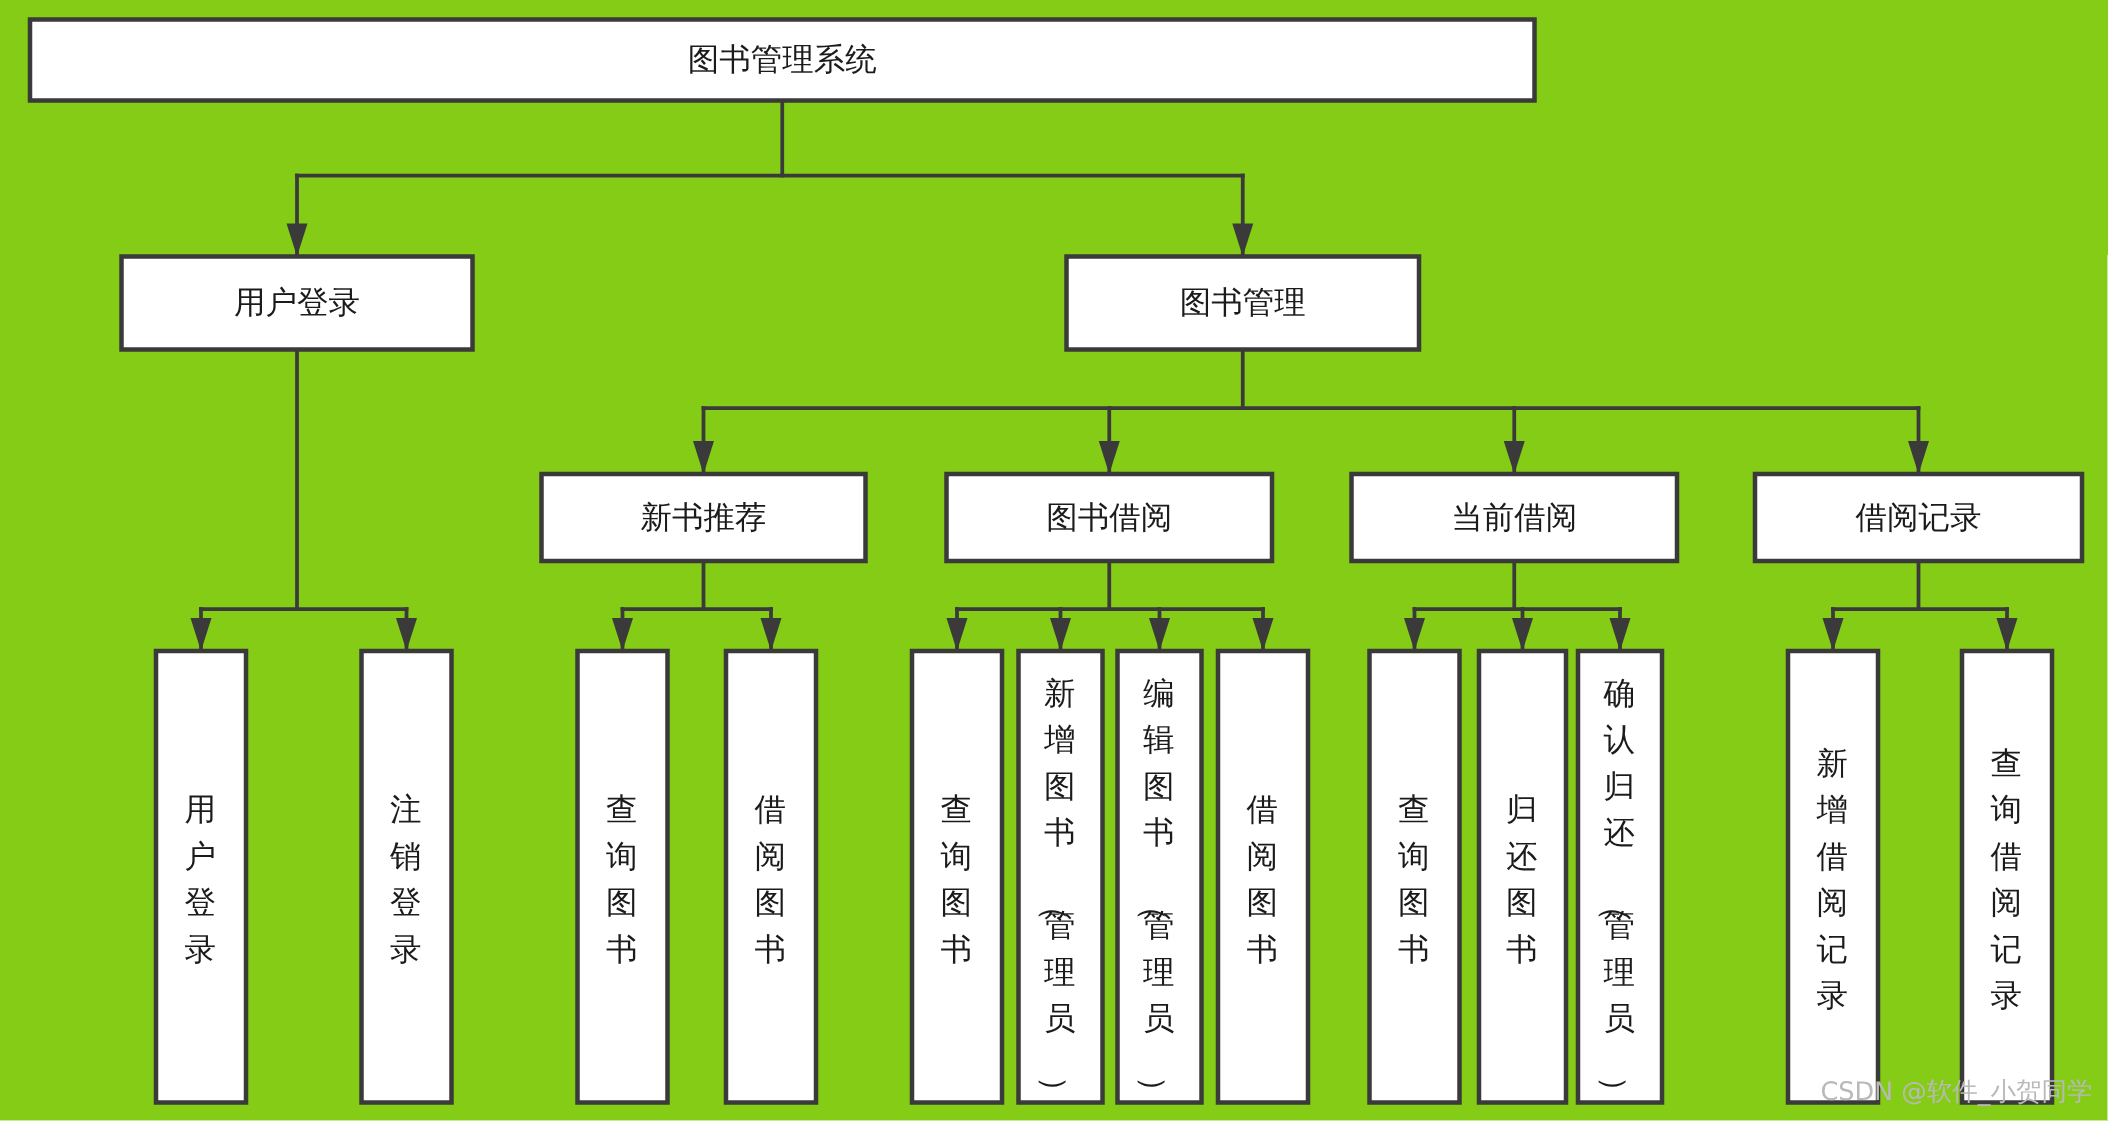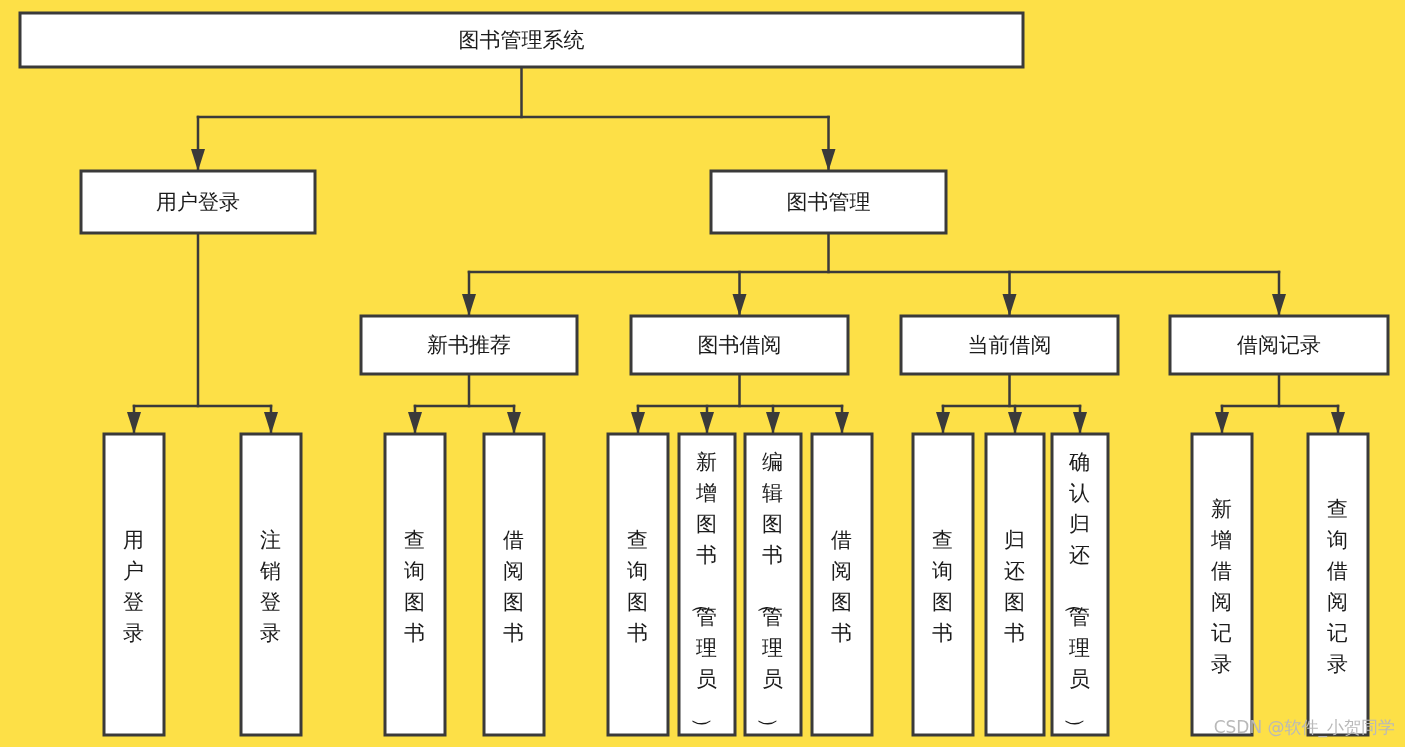--- a/index.html
+++ b/index.html
@@ -11,21 +11,21 @@
   body {
     width: 1405px;
     height: 747px;
     font-family: "DejaVu Sans", "Liberation Sans", sans-serif;
     overflow: hidden;
   }
   #diagram-root {
     position: relative;
     width: 1405px;
     height: 747px;
-    background: #fde047;
+    background: #84cc16;
   }
   svg#flowchart {
     display: block;
     width: 1405px;
     height: 747px;
   }
   .node-box {
     fill: #ffffff;
     stroke: #3a3a3a;
     stroke-width: 3;

